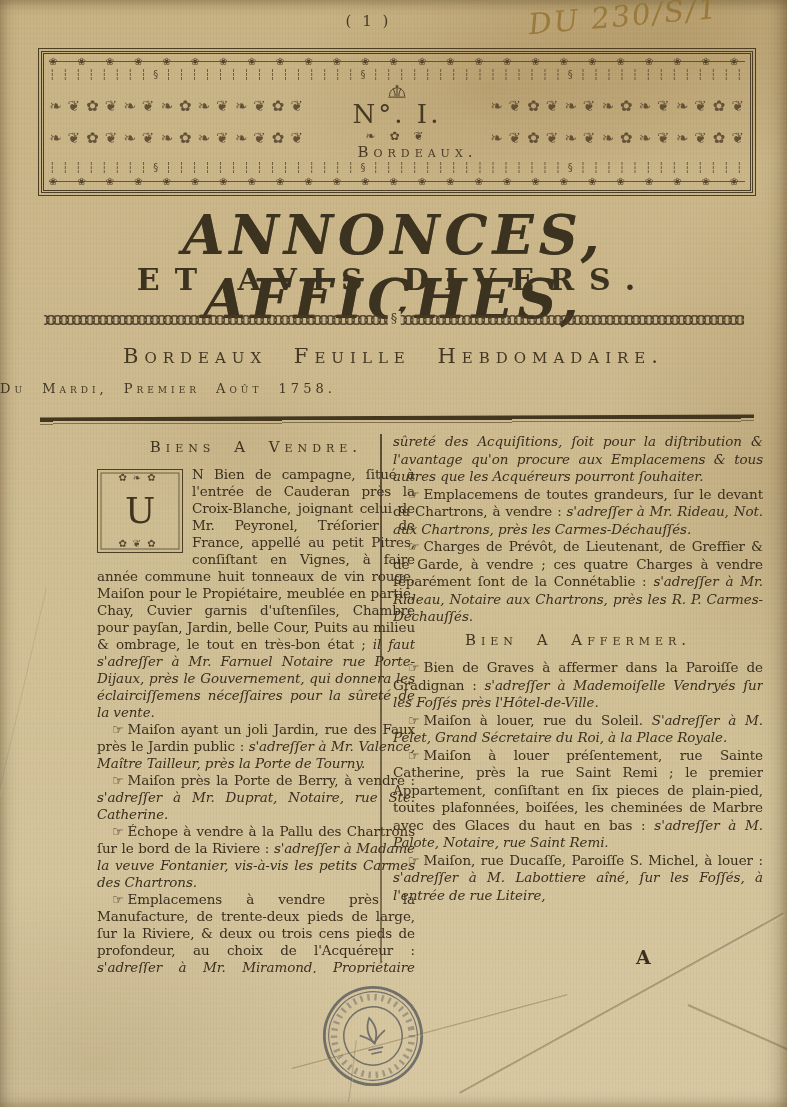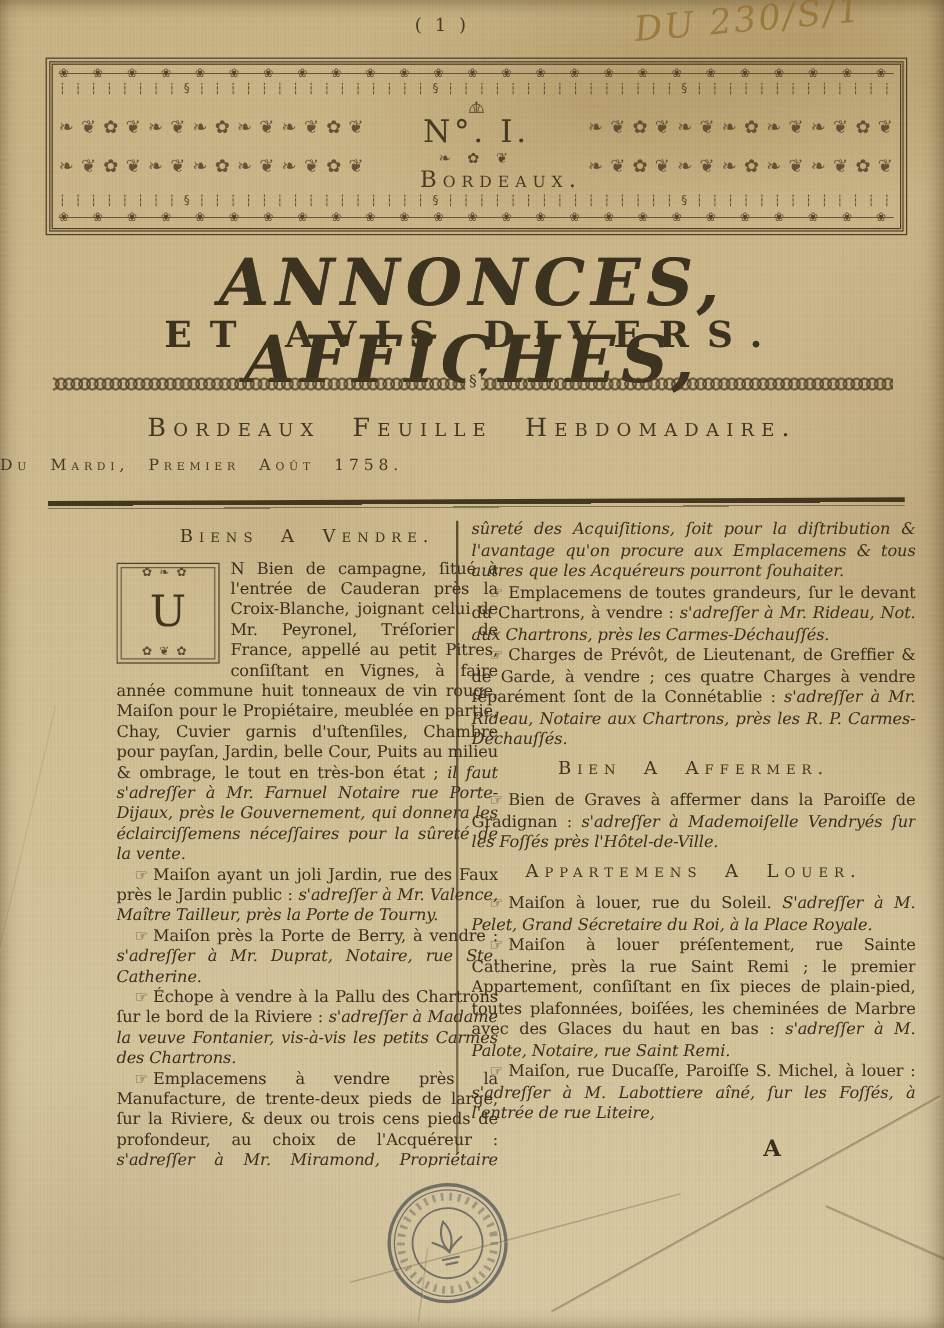--- a/index.html
+++ b/index.html
@@ -42,21 +42,21 @@
   .scrolls{flex:1;display:flex;flex-direction:column;justify-content:space-evenly;overflow:hidden;}
   .scroll-line{white-space:nowrap;overflow:hidden;text-align:center;
     font-family:"DejaVu Sans","Liberation Sans",sans-serif;
     font-size:15px;letter-spacing:6px;color:#5a4830;opacity:.9;}
   .mh-center{flex:0 0 182px;display:flex;flex-direction:column;align-items:center;
     justify-content:space-between;padding:1px 2px;}
   .crown{margin-top:1px;}
   .issue{font-size:26px;letter-spacing:3px;color:#463a25;}
   .sprig{font-family:"DejaVu Sans","Liberation Sans",sans-serif;font-size:12px;
     letter-spacing:5px;color:#5a4830;}
-  .city{font-variant:small-caps;font-size:19px;letter-spacing:5px;color:#463a25;margin-left:41px;}
+  .city{font-variant:small-caps;font-size:15px;letter-spacing:5px;color:#463a25;margin-left:41px;}
   
   .title1{position:absolute;top:203px;left:0;width:100%;text-align:center;
     font-style:italic;font-weight:600;font-size:54px;letter-spacing:5px;color:#3c3220;
     text-shadow:0 0 .5px rgba(60,48,30,.6);}
   .title2{position:absolute;top:262px;left:0;width:100%;text-align:center;
     font-weight:600;font-size:30px;letter-spacing:15px;color:#3c3220;}
   .chain{position:absolute;left:44px;top:313px;width:700px;height:14px;
     background-image:
       radial-gradient(circle at 7px 7px, transparent 3.4px, rgba(72,58,37,.85) 3.7px 5px, transparent 5.4px),
       radial-gradient(circle at 7px 7px, transparent 3.4px, rgba(72,58,37,.85) 3.7px 5px, transparent 5.4px);
@@ -175,21 +175,20 @@
       <p class="ad"><span class="manicule">☞</span><span class="ro">Échope à vendre à la Pallu des Chartrons ſur le bord de la Riviere : </span><span class="it">s'adreſſer à Madame la veuve Fontanier, vis-à-vis les petits Carmes des Chartrons.</span></p>
       <p class="ad"><span class="manicule">☞</span><span class="ro">Emplacemens à vendre près la Manufacture, de trente-deux pieds de large, ſur la Riviere, &amp; deux ou trois cens pieds de profondeur, au choix de l'Acquéreur : </span><span class="it">s'adreſſer à Mr. Miramond, Propriétaire deſdits Emplacemens, rue des Argentiers, &amp; à Mrs. Faugas &amp; Perrens, Notaires ; le premier rue Arnaud-Miquey, &amp; l'autre rue du Caharnan, qui donneront tous les Eclairciſſemens néceſſaires, ſoit pour la</span></p>
     </div>
   <div class="col-divider"></div>
   <div class="col col-right" id="col-right">
       <p class="ad noindent"><span class="it">sûreté des Acquiſitions, ſoit pour la diſtribution &amp; l'avantage qu'on procure aux Emplacemens &amp; tous autres que les Acquéreurs pourront ſouhaiter.</span></p>
       <p class="ad"><span class="manicule">☞</span><span class="ro">Emplacemens de toutes grandeurs, ſur le devant du Chartrons, à vendre : </span><span class="it">s'adreſſer à Mr. Rideau, Not. aux Chartrons, près les Carmes-Déchauſſés.</span></p>
       <p class="ad"><span class="manicule">☞</span><span class="ro">Charges de Prévôt, de Lieutenant, de Greffier &amp; de Garde, à vendre ; ces quatre Charges à vendre ſéparément ſont de la Connétablie : </span><span class="it">s'adreſſer à Mr. Rideau, Notaire aux Chartrons, près les R. P. Carmes-Déchauſſés.</span></p>
       <div class="sec-heading">Bien A Affermer.</div>
       <p class="ad"><span class="manicule">☞</span><span class="ro">Bien de Graves à affermer dans la Paroiſſe de Gradignan : </span><span class="it">s'adreſſer à Mademoiſelle Vendryés ſur les Foſſés près l'Hôtel-de-Ville.</span></p>
-      <div class="sec-heading">Appartemens A Louer.</div>
       <p class="ad"><span class="manicule">☞</span><span class="ro">Maiſon à louer, rue du Soleil. </span><span class="it">S'adreſſer à M. Pelet, Grand Sécretaire du Roi, à la Place Royale.</span></p>
       <p class="ad"><span class="manicule">☞</span><span class="ro">Maiſon à louer préſentement, rue Sainte Catherine, près la rue Saint Remi ; le premier Appartement, conſiſtant en ſix pieces de plain-pied, toutes plafonnées, boiſées, les cheminées de Marbre avec des Glaces du haut en bas : </span><span class="it">s'adreſſer à M. Palote, Notaire, rue Saint Remi.</span></p>
       <p class="ad"><span class="manicule">☞</span><span class="ro">Maiſon, rue Ducaſſe, Paroiſſe S. Michel, à louer : </span><span class="it">s'adreſſer à M. Labottiere aîné, ſur les Foſſés, à l'entrée de rue Liteire,</span></p>
     </div>
 
   <div class="signature">A</div>
 
   <svg class="stamp" viewBox="0 0 100 100">
     <g fill="none" stroke="#3d4a73" opacity=".85">
       <circle cx="50" cy="50" r="45" stroke-width="2.6"></circle>

